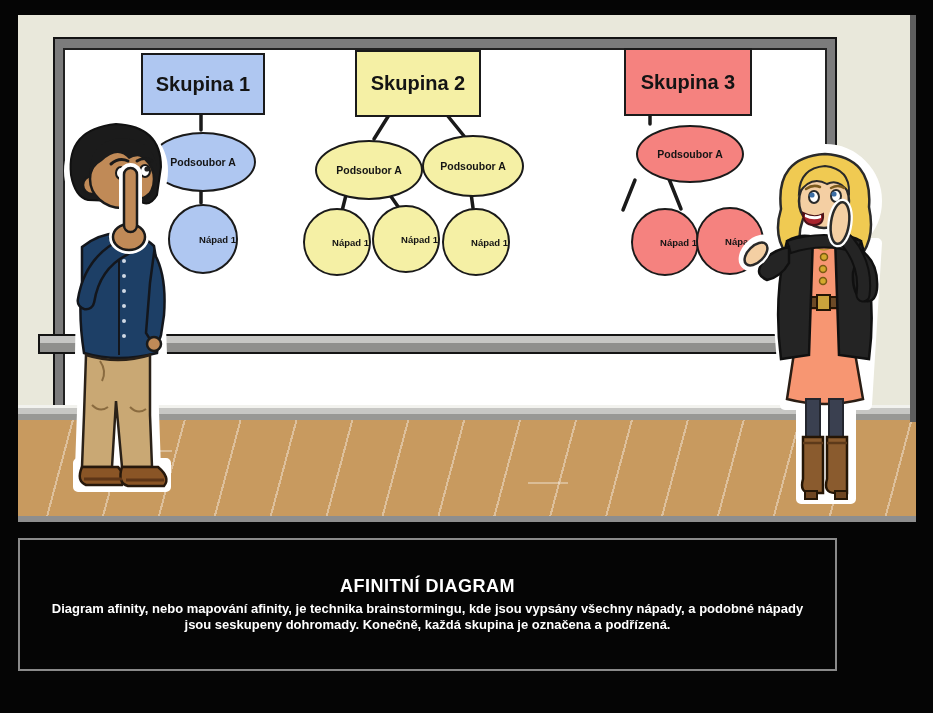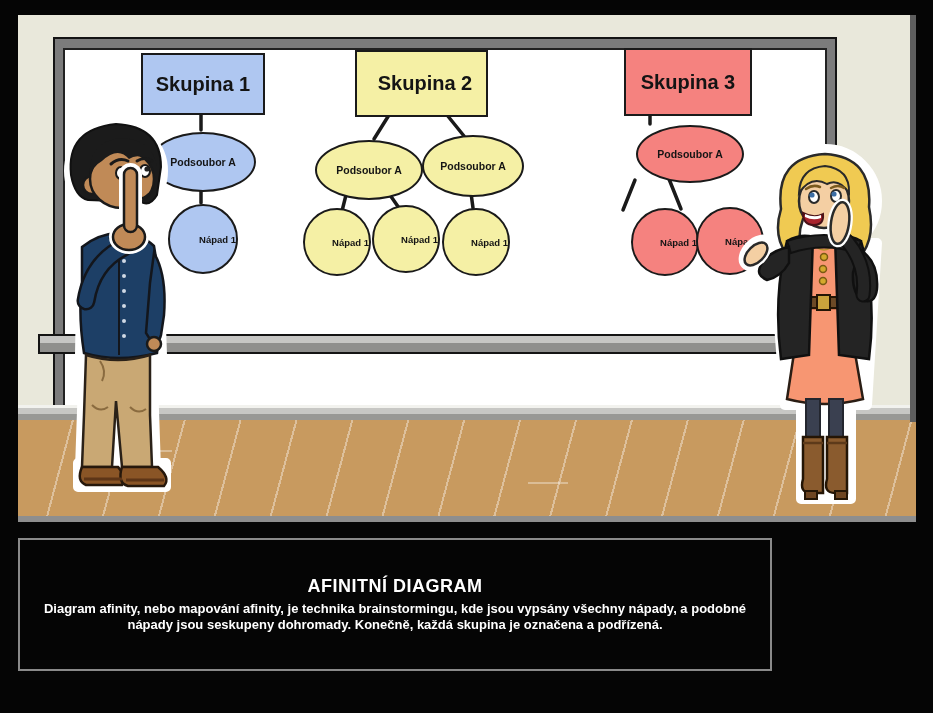--- a/index.html
+++ b/index.html
@@ -24,21 +24,21 @@
   .dg-box{position:absolute;display:flex;align-items:center;justify-content:center;
         border:2.5px solid #1a1a1a;font-weight:700;font-size:20px;color:#141414;}
   .dg-ellipse{position:absolute;display:flex;align-items:center;justify-content:center;
         border:2px solid #1a1a1a;border-radius:50%;font-weight:700;font-size:10.5px;color:#141414;text-align:center;}
   .dg-circle{position:absolute;display:flex;align-items:center;justify-content:flex-end;
         border:2px solid #1a1a1a;border-radius:50%;font-weight:700;font-size:9.5px;color:#141414;}
   .g1{background:#afc7f1;} .g2{background:#f5f0a5;} .g3{background:#f5827f;margin-left:36px;}
   
   .char{position:absolute;overflow:visible;}
   
-  #caption{position:absolute;left:18px;top:538px;width:754px;height:133px;background:#050505;
+  #caption{position:absolute;left:18px;top:538px;width:819px;height:133px;background:#050505;
         border:2px solid #8a8a8a;display:flex;flex-direction:column;align-items:center;justify-content:center;
         color:#fff;text-align:center;padding:0 20px;box-sizing:border-box;}
   #caption-title{font-size:18px;font-weight:700;letter-spacing:.5px;margin-bottom:4px;}
   #caption-body{font-size:13px;font-weight:700;line-height:1.2;max-width:860px;text-align:center;}
 </style>
 </head>
 <body>
 
 <div id="page">
 
@@ -75,21 +75,21 @@
     <div class="dg-box g1" style="left:123px;top:38px;width:120px;height:58px;">
       <span>Skupina 1</span>
     </div>
     <div class="dg-ellipse g1" style="left:132px;top:117px;width:102px;height:56px;">
       <span>Podsoubor A</span>
     </div>
     <div class="dg-circle g1" style="left:150px;top:189px;width:66px;height:66px;">
       <span>Nápad 1</span>
     </div>
 
-    <div class="dg-box g2" style="left:337px;top:35px;width:122px;height:63px;padding-left:7px;">
+    <div class="dg-box g2" style="left:337px;top:35px;width:122px;height:63px;">
       <span>Skupina 2</span>
     </div>
     <div class="dg-ellipse g2" style="left:297px;top:125px;width:104px;height:56px;">
       <span>Podsoubor A</span>
     </div>
     <div class="dg-ellipse g2" style="left:404px;top:120px;width:98px;height:58px;">
       <span>Podsoubor A</span>
     </div>
     <div class="dg-circle g2" style="left:285px;top:193px;width:64px;height:64px;">
       <span>Nápad 1</span>

